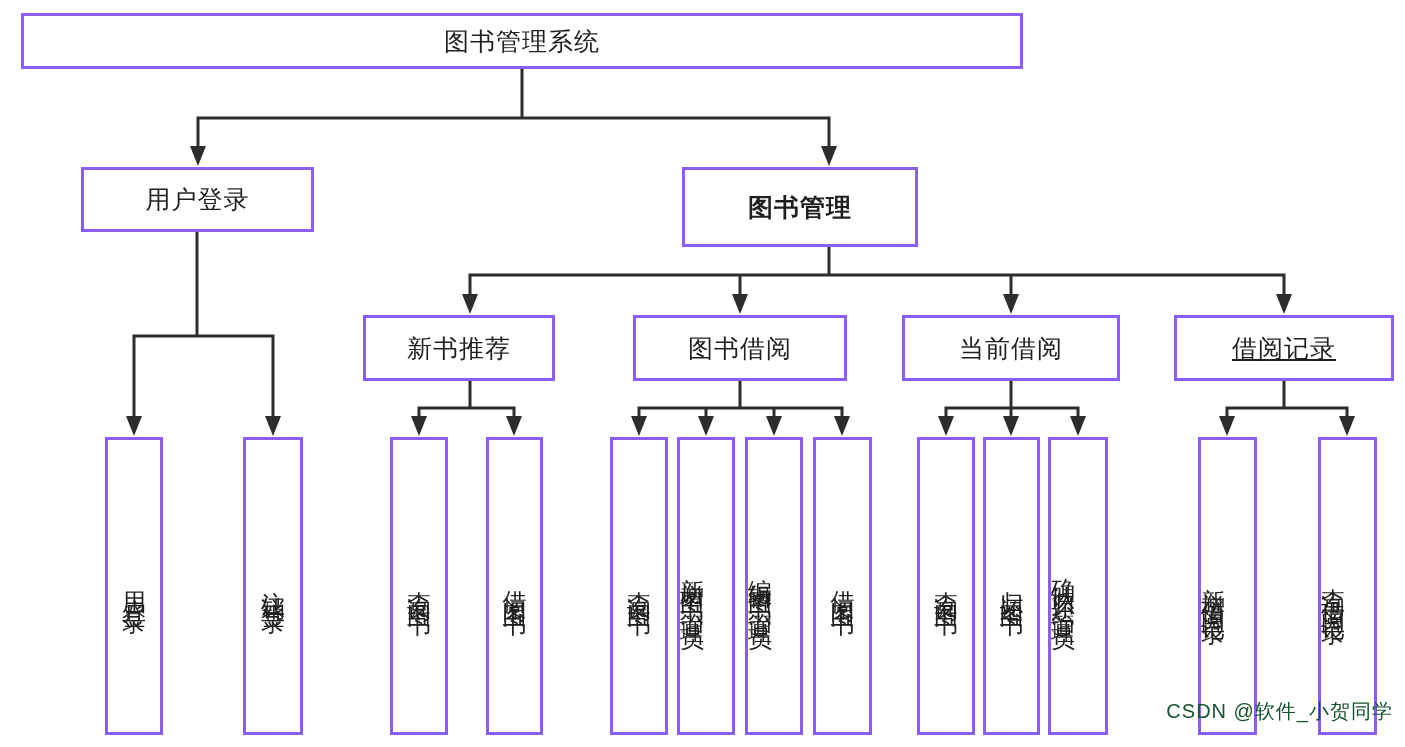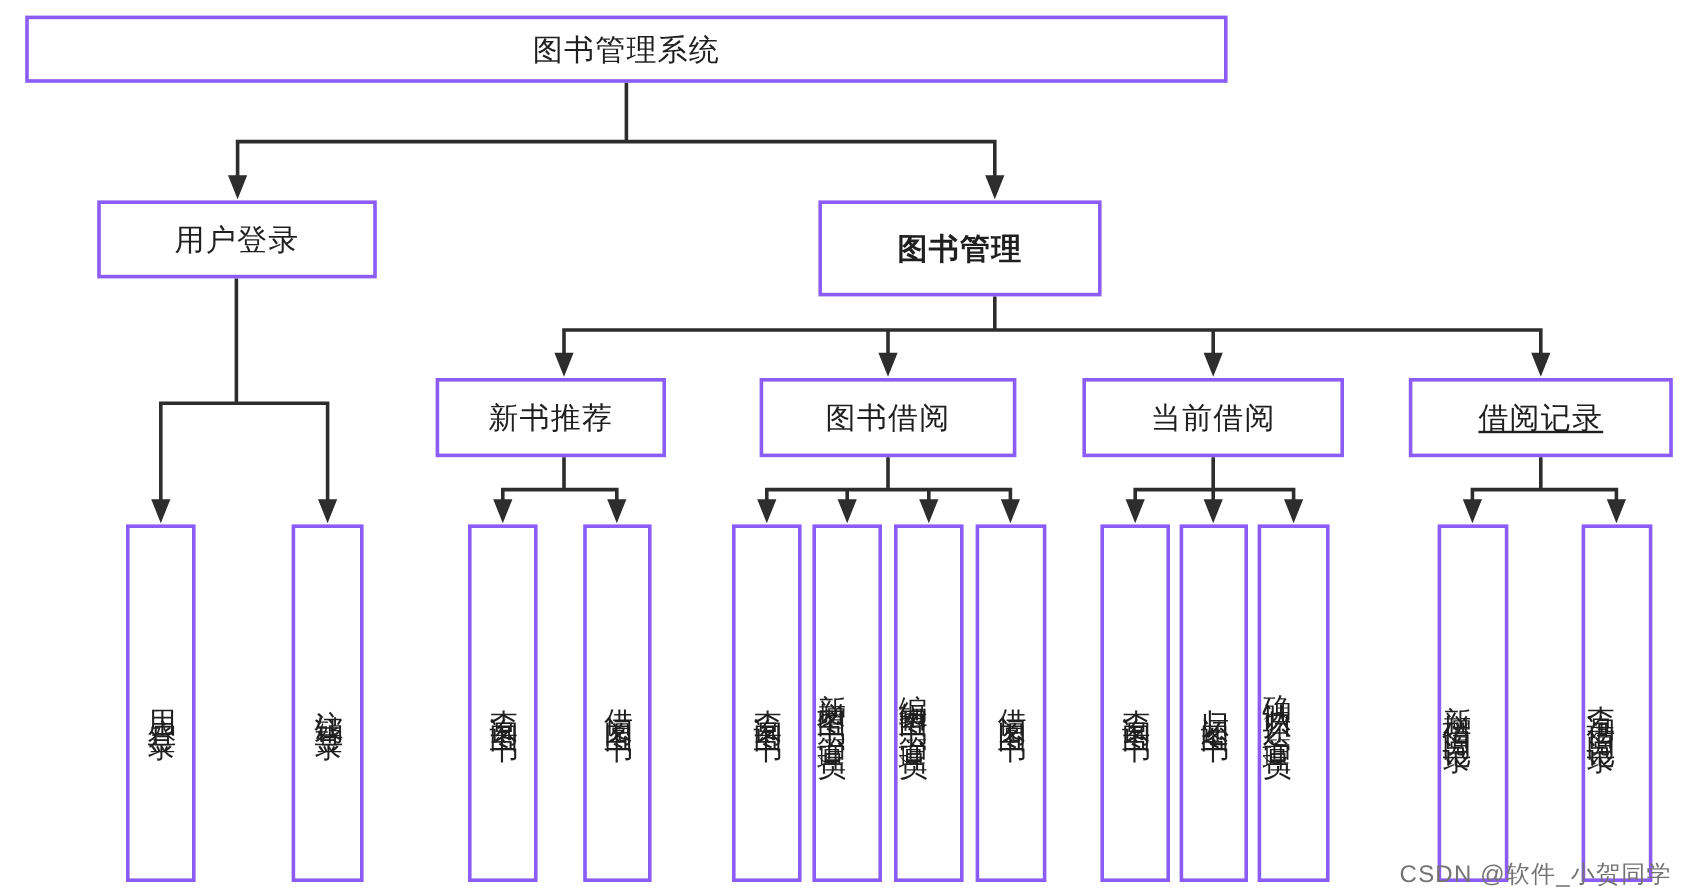--- a/index.html
+++ b/index.html
@@ -34,23 +34,23 @@
     text-orientation: mixed;
     font-size: 24px;
     letter-spacing: 7px;
     line-height: 1;
     white-space: nowrap;
   }
   .vbox.long { align-items: center; justify-content: flex-start; padding-top: 8px; }
   .watermark {
     position: absolute;
     right: 12px;
-    bottom: 5px;
+    bottom: 22px;
     font-size: 20px;
-    color: #737373;
+    color: #14532d;
     letter-spacing: 1px;
     z-index: 3;
     white-space: nowrap;
   }
 </style>
 </head>
 <body>
 
 <div class="stage">
 

